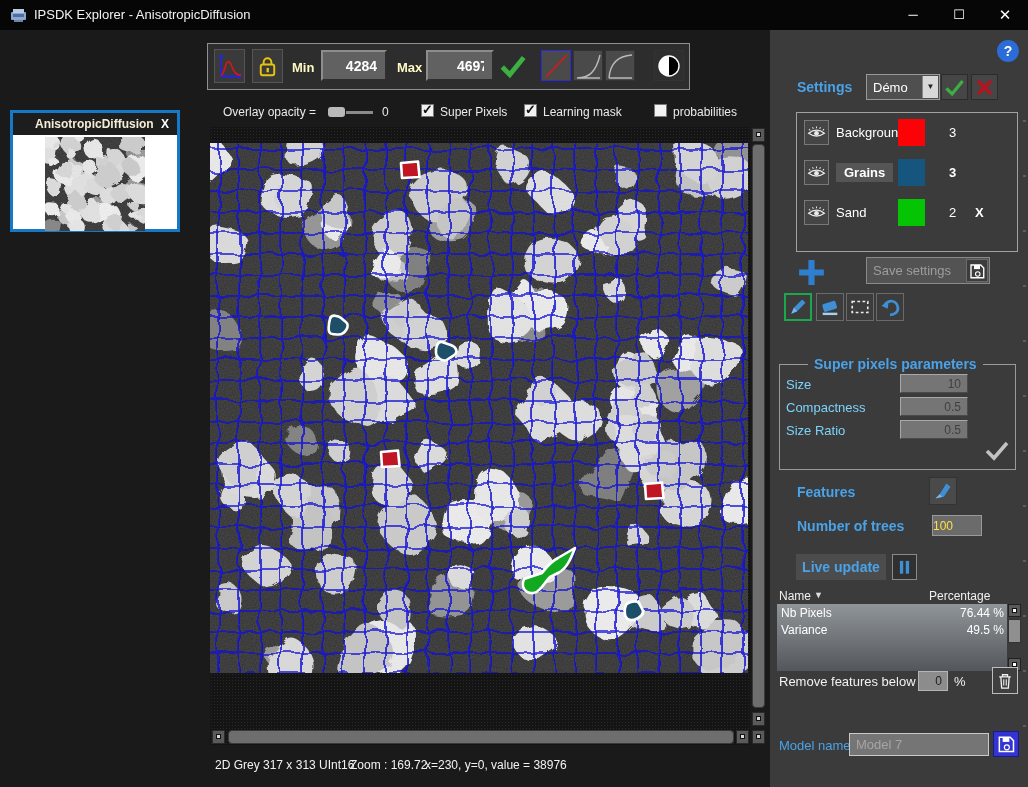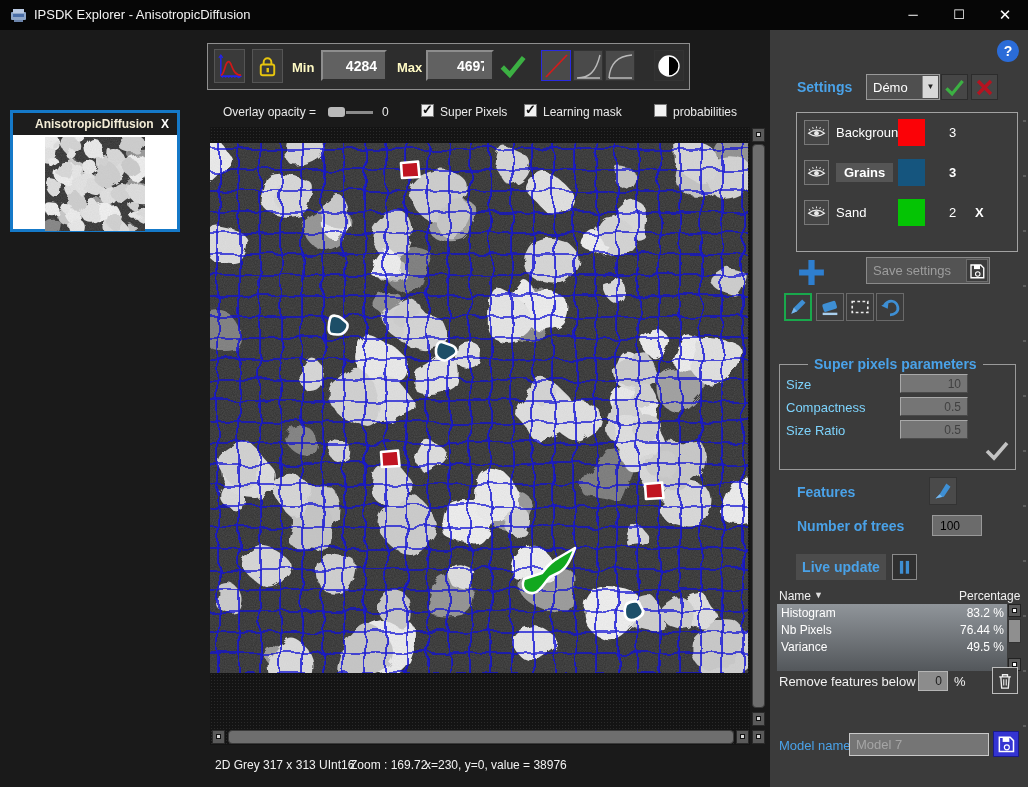--- a/index.html
+++ b/index.html
@@ -83,27 +83,27 @@
   .sp-box { position:absolute; left:779px; top:364px; width:237px; height:106px; border:1px solid #9a9a9a; }
   .sp-title { position:absolute; left:808px; top:356px; background:#3b3b3b; padding:0 6px; font-size:14px; font-weight:bold; }
   .sp-label { position:absolute; left:786px; font-size:13px; color:#7dd3fc; }
   .sp-input { position:absolute; left:900px; width:68px; height:19px; background:#757575; border:1px solid; border-color:#a8a8a8 #4a4a4a #4a4a4a #a8a8a8; color:#414141; font-size:12px; text-align:right; padding-right:6px; font-family:"Liberation Sans",sans-serif; }
   .sp-check { position:absolute; left:984px; top:440px; width:26px; height:22px; background:transparent; border:0; }
 
   
   .feat-label { position:absolute; left:797px; top:484px; font-size:14px; font-weight:bold; }
   .feat-pencil { position:absolute; left:929px; top:477px; width:28px; height:28px; background:#4a4a4a; border:1px solid #333; padding:3px; }
   .trees-label { position:absolute; left:797px; top:518px; font-size:14px; font-weight:bold; }
-  .trees-input { position:absolute; left:932px; top:515px; width:50px; height:21px; background:#6b6b6b; border:1px solid #999; color:#000000; font-size:12px; padding-left:7px; font-family:"Liberation Sans",sans-serif; }
+  .trees-input { position:absolute; left:932px; top:515px; width:50px; height:21px; background:#6b6b6b; border:1px solid #999; color:#fde047; font-size:12px; padding-left:0; font-family:"Liberation Sans",sans-serif; }
   .live-btn { position:absolute; left:796px; top:554px; width:90px; height:26px; background:#4c4c4c; border:0; font-size:14px; font-weight:bold; font-family:"Liberation Sans",sans-serif; }
   .pause-btn { position:absolute; left:892px; top:554px; width:25px; height:26px; background:#303030; border:1px solid #8a8a8a; padding:4px 6px; }
 
   .tbl-header-name { position:absolute; left:779px; top:589px; font-size:12px; color:#f0f0f0; }
   .tbl-sort { position:absolute; left:814px; top:590px; font-size:9px; color:#e0e0e0; }
-  .tbl-header-pct { position:absolute; left:959px; top:589px; font-size:12px; color:#f0f0f0; }
+  .tbl-header-pct { position:absolute; left:929px; top:589px; font-size:12px; color:#f0f0f0; }
   .tbl-rows { position:absolute; left:777px; top:604px; width:230px; height:67px; background:linear-gradient(#90959a, #53575b); overflow:hidden; }
   .tbl-row { position:relative; height:17px; }
   .tbl-row .rn { position:absolute; left:4px; top:2px; font-size:12px; color:#fff; }
   .tbl-row .rp { position:absolute; right:3px; top:2px; font-size:12px; color:#fff; }
   .tblsb-btn { position:absolute; left:1008px; width:13px; height:13px; background:#5a5a5a; border:1px solid #222; }
   .tblsb-btn::after { content:""; position:absolute; left:4px; top:4px; width:3px; height:3px; background:#fff; outline:1px solid #111; }
   .tblsb-thumb { position:absolute; left:1008px; top:619px; width:13px; height:24px; background:#8f8f8f; border:1px solid #333; }
 
   .remove-label { position:absolute; left:779px; top:674px; font-size:13px; color:#f2f2f2; }
   .remove-input { position:absolute; left:918px; top:671px; width:30px; height:20px; background:#8c8c8c; border:1px solid #b5b5b5; color:#1d1d1d; font-size:12px; text-align:right; padding-right:5px; font-family:"Liberation Sans",sans-serif; }
@@ -625,24 +625,20 @@
         <rect x="1" y="1" width="3.6" height="14" fill="#3e8fd4"></rect>
         <rect x="7.4" y="1" width="3.6" height="14" fill="#3e8fd4"></rect>
       </svg>
   </button>
 
   <span class="tbl-header-name">Name</span>
   <span class="tbl-sort">▼</span>
   <span class="tbl-header-pct">Percentage</span>
   <div class="tbl-rows">
     <div class="tbl-row">
-        <span class="rn">Histogram</span>
-        <span class="rp">83.2 %</span>
-      </div>
-    <div class="tbl-row">
         <span class="rn">Nb Pixels</span>
         <span class="rp">76.44 %</span>
       </div>
     <div class="tbl-row">
         <span class="rn">Variance</span>
         <span class="rp">49.5 %</span>
       </div>
   </div>
   <button class="tblsb-btn" style="top:604px"></button>
   <div class="tblsb-thumb"></div>

